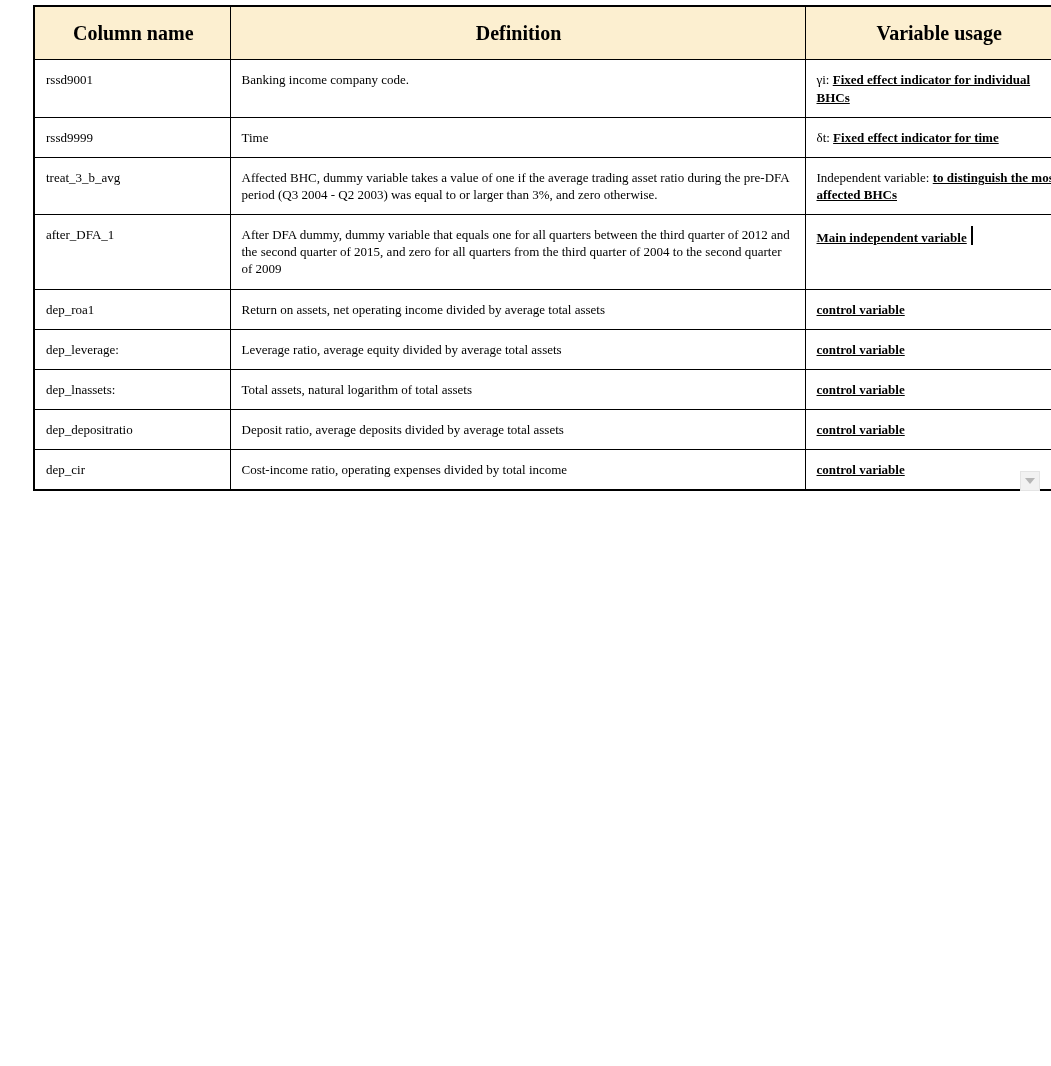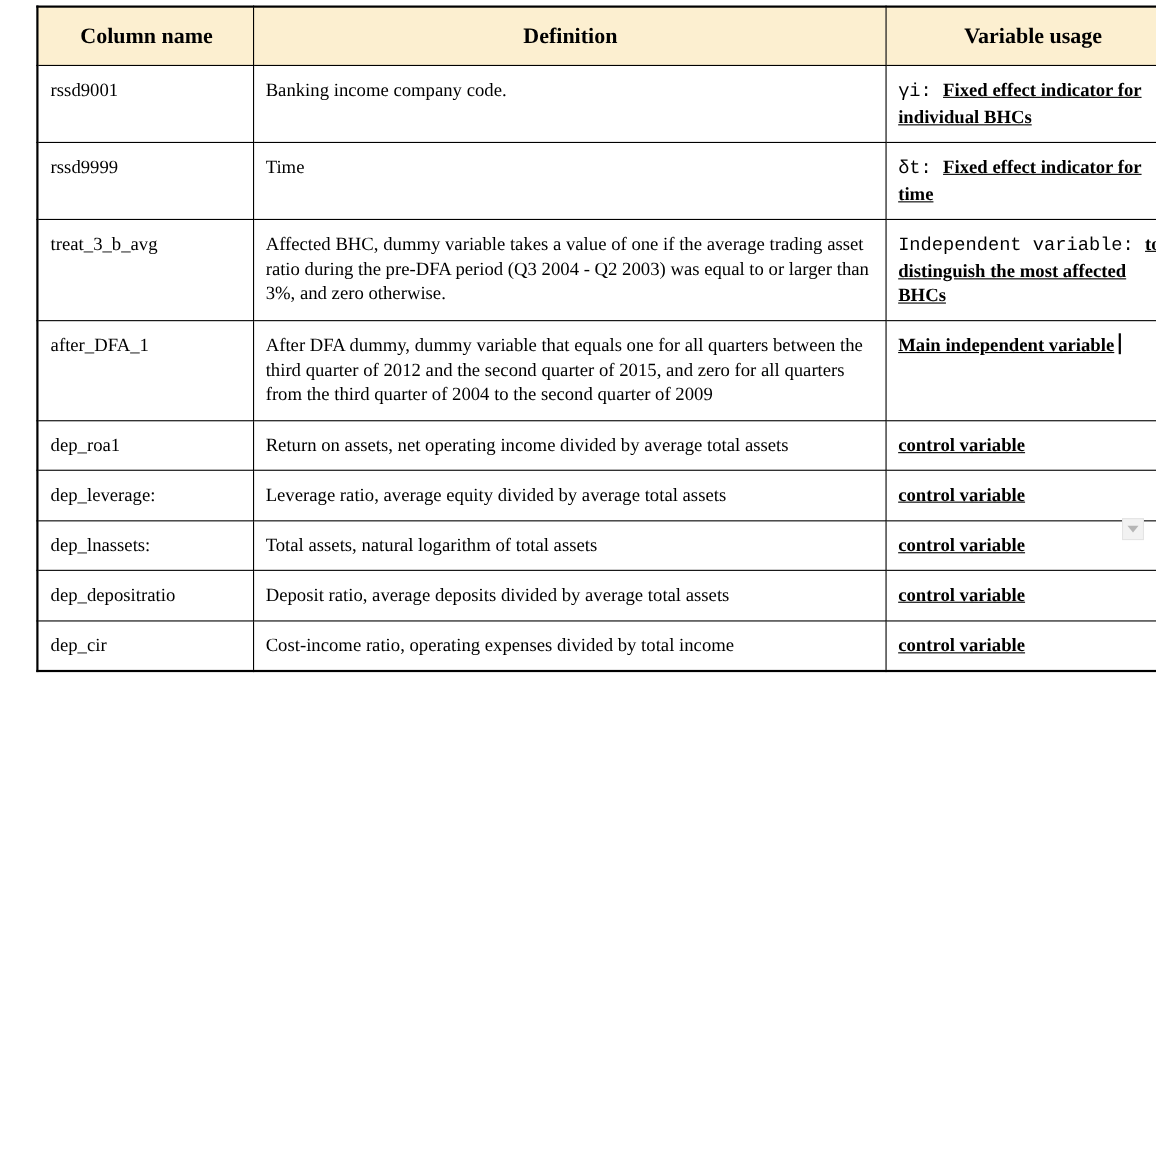--- a/index.html
+++ b/index.html
@@ -33,21 +33,21 @@
 
   table.vartable col.c1 { width: 196px; }
   table.vartable col.c2 { width: 575px; }
   table.vartable col.c3 { width: 267px; }
 
   table.vartable th,
   table.vartable td {
     border: 1.5px solid #000;
     vertical-align: top;
     padding: 11px 9px 11px 11px;
-    font-size: 17px;
+    font-size: 13px;
     line-height: 1.32;
   }
 
   table.vartable thead th {
     background: #fcefd0;
     text-align: center;
     font-weight: bold;
     font-size: 20px;
     padding-top: 13px;
     padding-bottom: 13px;
@@ -70,21 +70,20 @@
   }
 
   .u {
     font-weight: bold;
     text-decoration: underline;
   }
 
   .plain {
     font-weight: normal;
     text-decoration: none;
-    font-family: Liberation Mono, monospace;
   }
 
   
   .caret {
     display: inline-block;
     width: 2px;
     height: 19px;
     background: #000;
     vertical-align: -3px;
     margin-left: 4px;

